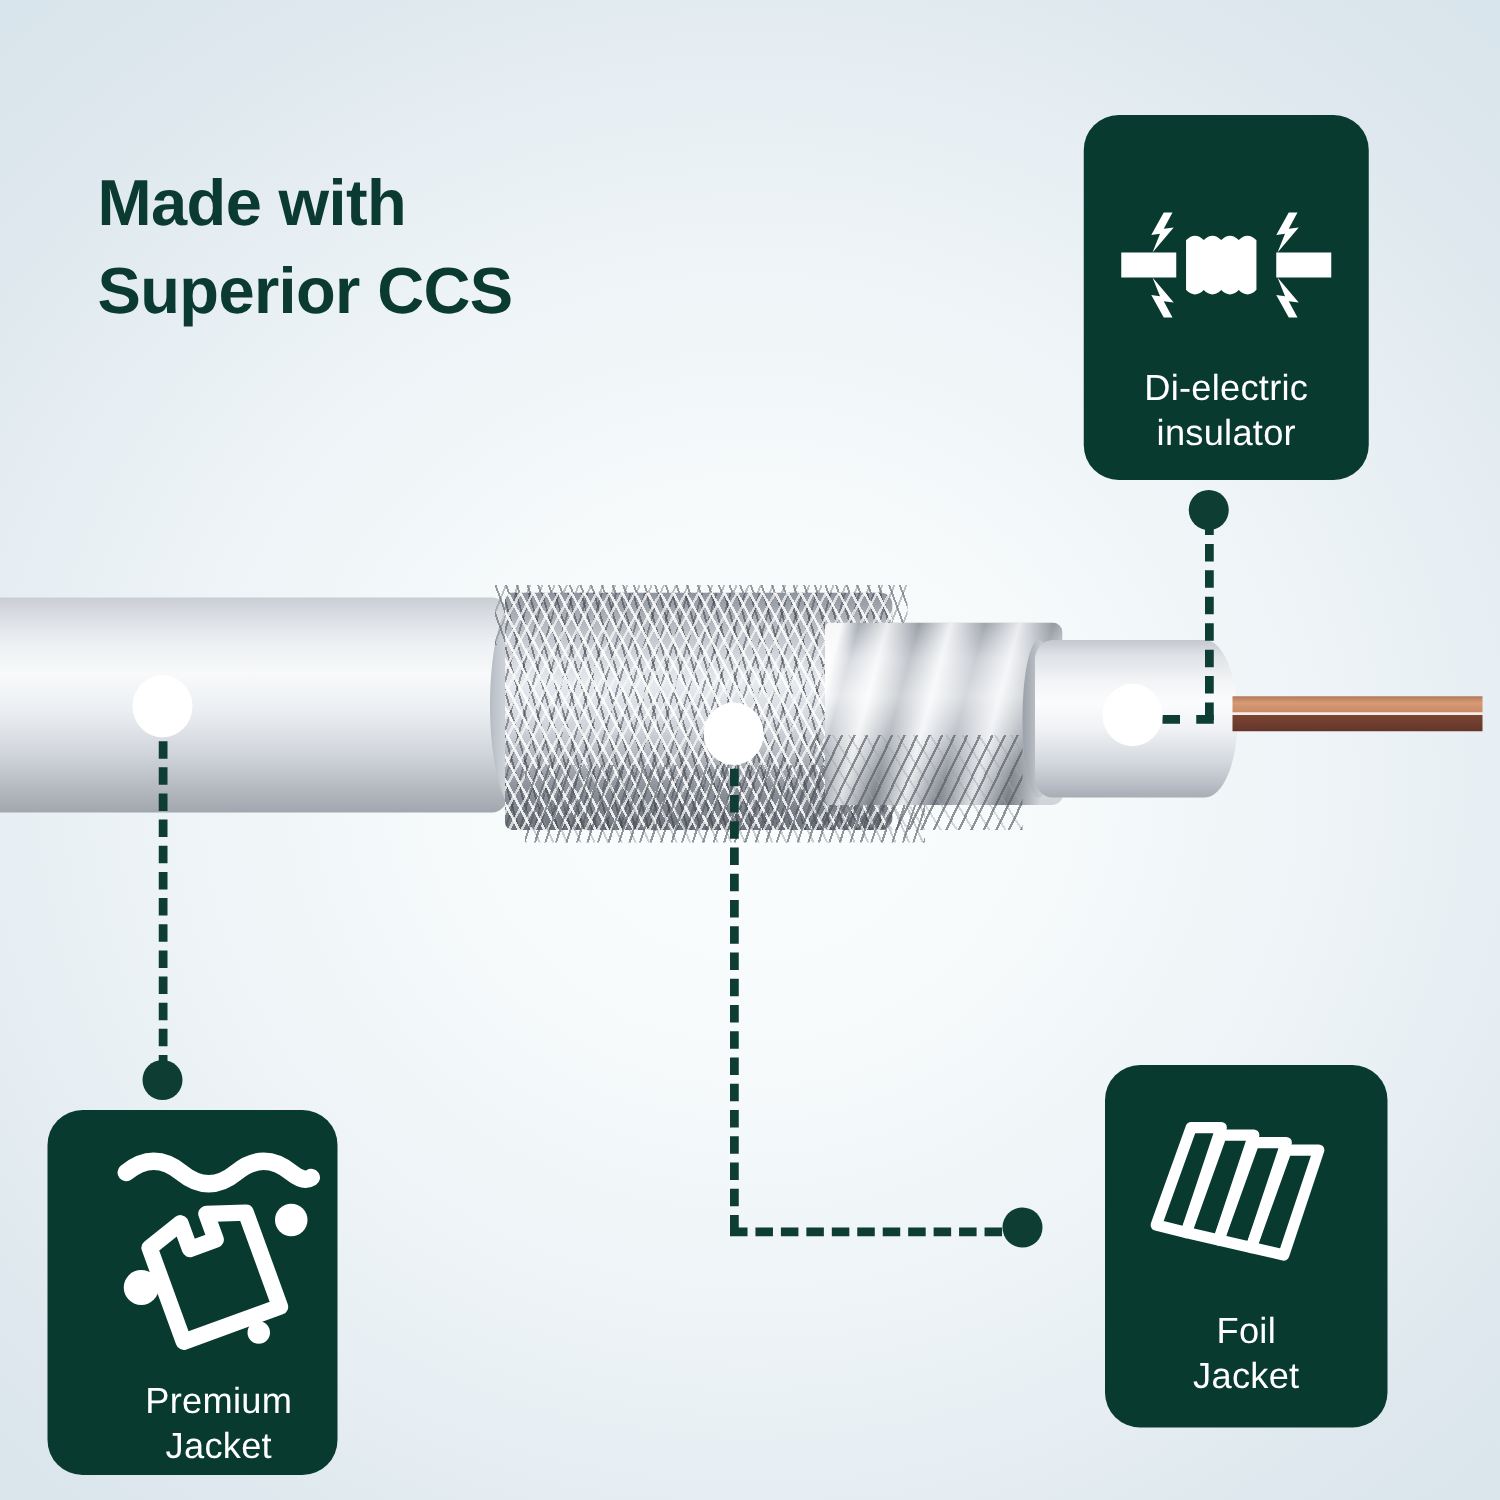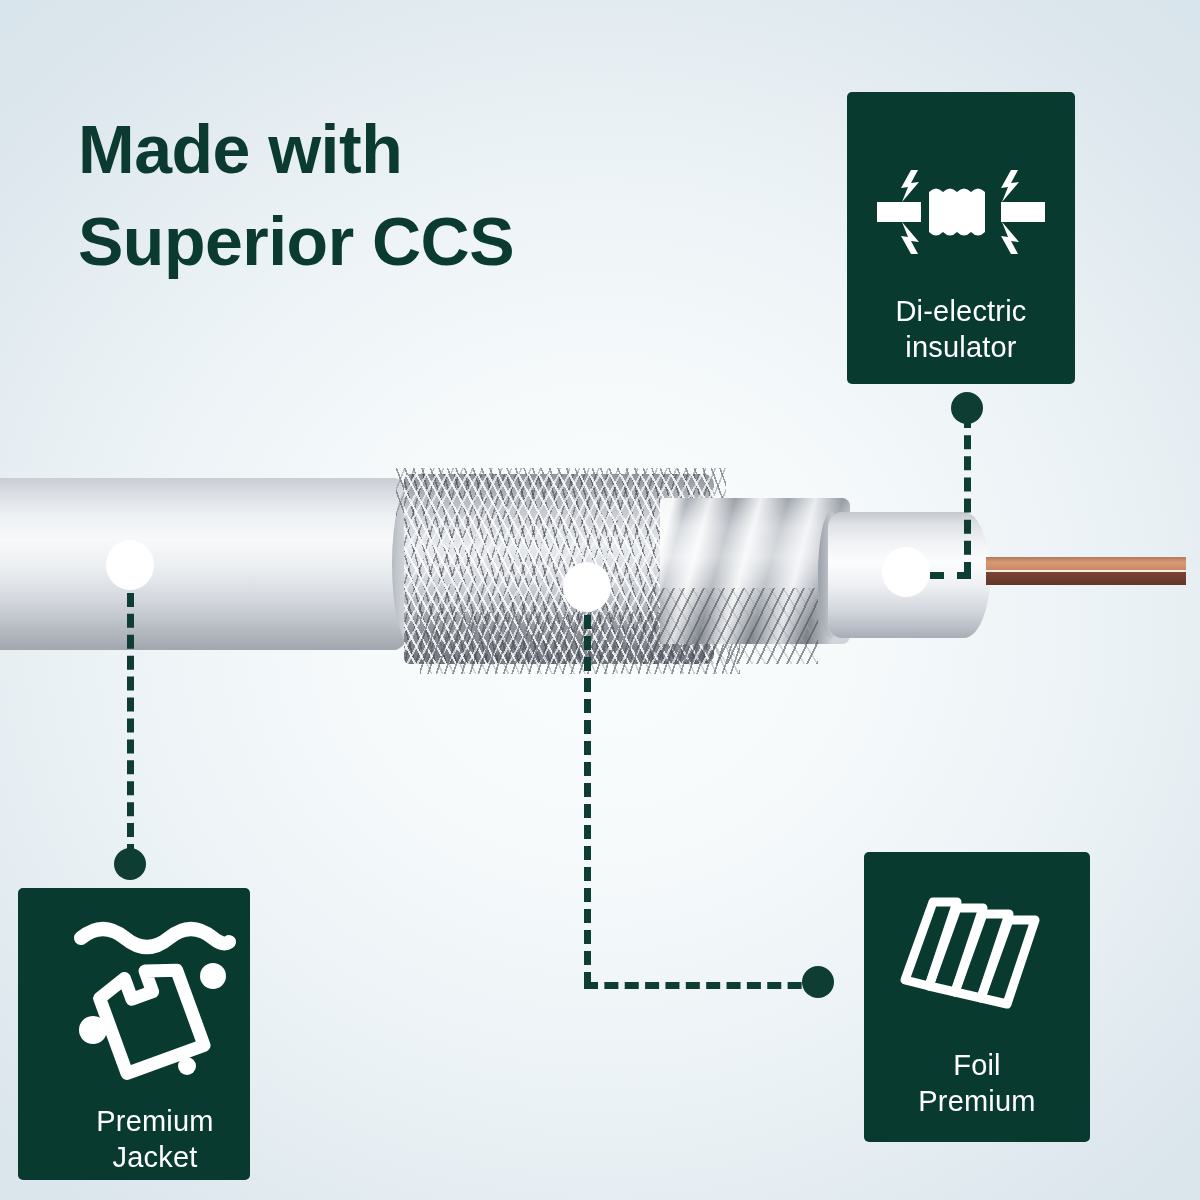--- a/index.html
+++ b/index.html
@@ -9,24 +9,24 @@
     background:#d9e5ec;
   }
   #stage{
     position:relative;width:1200px;height:1200px;
     background:radial-gradient(ellipse 78% 72% at 50% 52%, #fbfdfd 0%, #f6fafb 26%, #eaf1f5 58%, #dde7ed 82%, #d7e4eb 100%);
     overflow:hidden;
   }
 
   
   #headline{
-    position:absolute;left:78px;top:104px;width:700px;
+    position:absolute;left:78px;top:128px;width:700px;
     color:#0a3a30;
     font-weight:bold;
-    font-size:68px;
+    font-size:52px;
     line-height:1.35;
     letter-spacing:-0.5px;
     white-space:pre-line;
   }
   .cable-layer{position:absolute;}
 
   
   #jacket{
     left:-10px;top:478px;width:432px;height:172px;
     background:
@@ -122,23 +122,24 @@
     box-shadow:0 0 0 0 rgba(0,0,0,0);
   }
 
   
   .dash-v{position:absolute;width:0;border-left:7px dashed #0d3d33;}
   .dash-h{position:absolute;height:0;border-top:7px dashed #0d3d33;}
   .enddot{position:absolute;border-radius:50%;background:#0d3d33;}
 
   
   .card{
-    position:absolute;background:#093a30;border-radius:5px;
+    position:absolute;background:#093a30;border-radius:28px;
     display:flex;flex-direction:column;align-items:center;justify-content:flex-start;
     box-sizing:border-box;
+    margin-left:20px;
   }
   .card-icon{display:block;}
   .card-label{
     color:#ffffff;font-size:29px;line-height:1.24;text-align:center;
     font-weight:normal;letter-spacing:.2px;white-space:pre-line;
   }
 
   #card-dielectric{left:847px;top:92px;width:228px;height:292px;padding-top:72px;}
   #card-dielectric .card-label{margin-top:34px;}
 
@@ -225,21 +226,21 @@
     <svg class="card-icon" width="172" height="124" viewBox="0 0 172 124">
       <g fill="none" stroke="#ffffff" stroke-width="9" stroke-linejoin="round">
 
         <path d="M14 92 L42 14 L66 14 L38 98 Z"></path>
         <path d="M38 98 L66 20 L92 20 L64 104 Z"></path>
         <path d="M64 104 L92 26 L118 26 L90 110 Z"></path>
         <path d="M90 110 L118 32 L144 32 L116 116 Z"></path>
       </g>
     </svg>
     <div class="card-label">Foil
-Premium</div>
+Jacket</div>
   </div>
 
   <div class="card" id="card-jacket">
     <svg class="card-icon" width="176" height="168" viewBox="0 0 176 168">
 
       <path d="M14 24 q22 -18 44 0 q22 18 44 0 q22 -18 44 0 q10 8 16 4" fill="none" stroke="#ffffff" stroke-width="14" stroke-linecap="round"></path>
 
       <g transform="rotate(-20 88 96)">
         <path d="M40 66
                  L70 56

